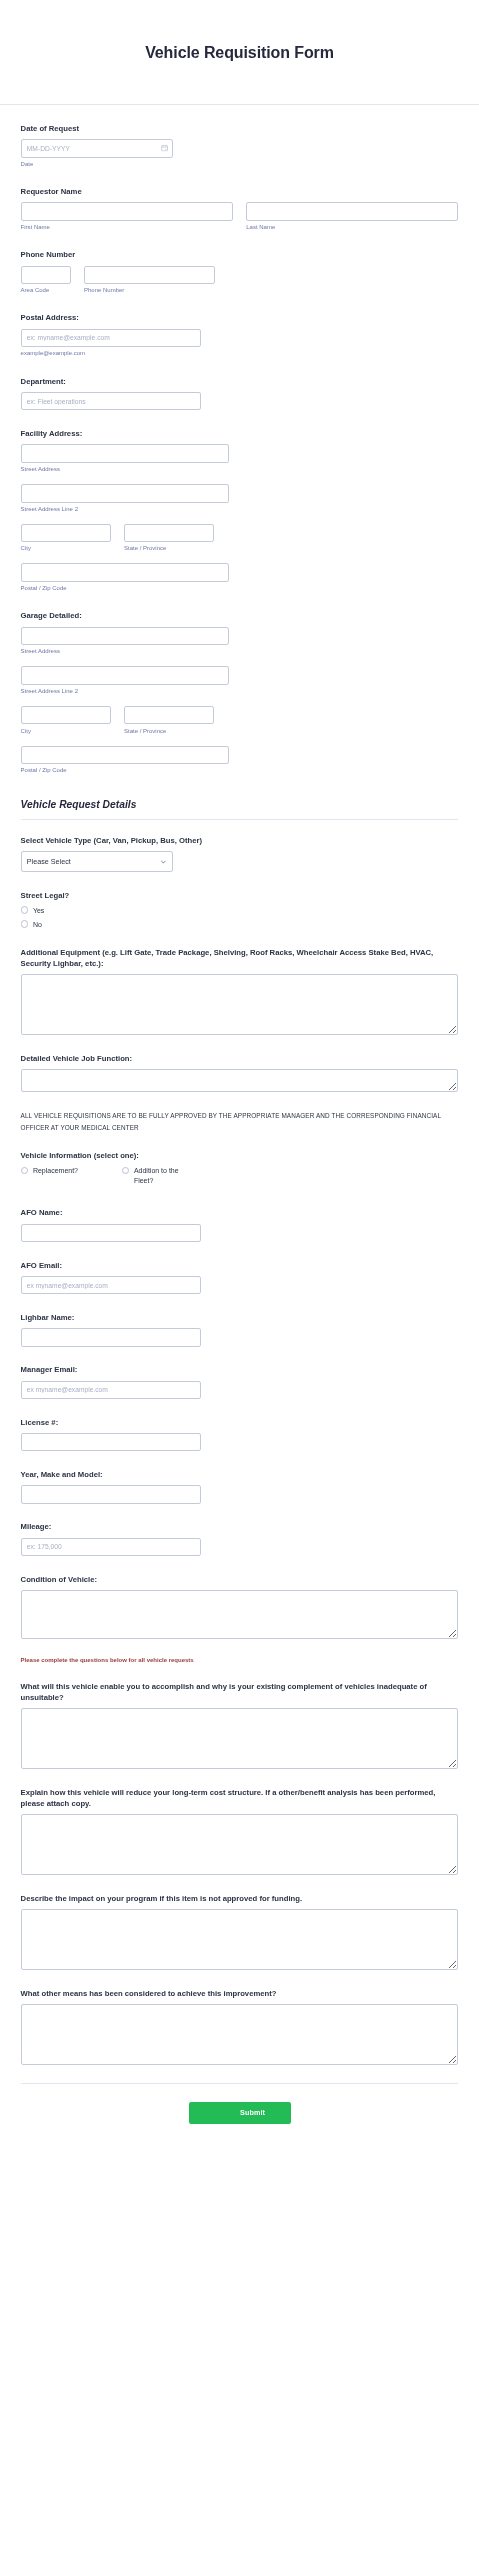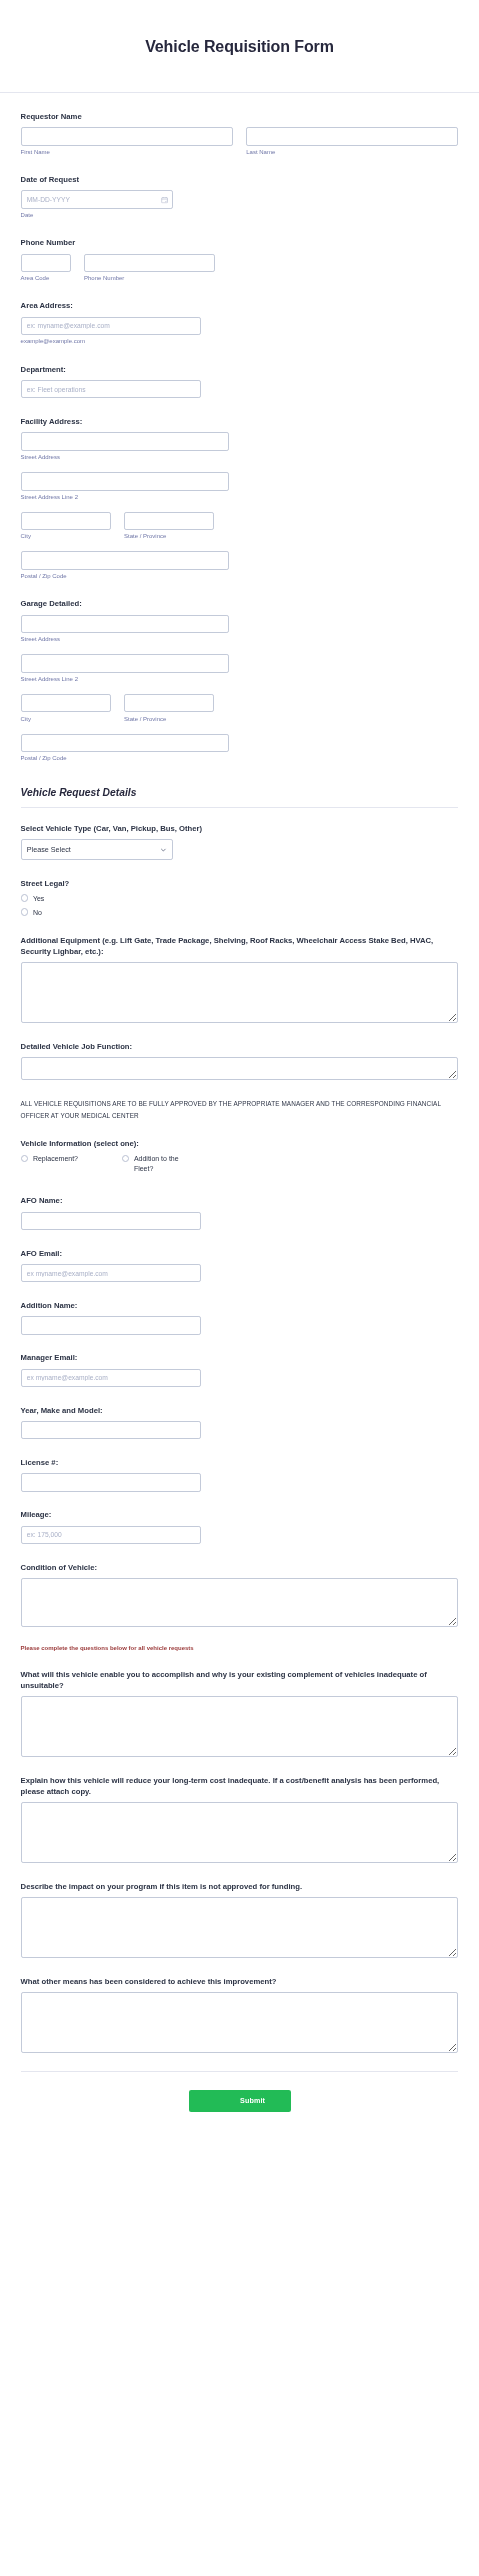--- a/index.html
+++ b/index.html
@@ -24,21 +24,21 @@
   
   .form-header {
     padding: 25px 20.6px 24px 20.6px;
     text-align: center;
   }
   .form-title {
     font-size: 16px;
     font-weight: bold;
     color: #27283d;
     letter-spacing: -0.1px;
-    margin: 12px;
+    margin: 18px;
     line-height: 1.2;
   }
   .hr {
     border: none;
     border-top: 0.5px solid #e4e6ef;
     margin: 0;
     height: 0;
   }
 
   
@@ -252,66 +252,66 @@
 <div class="page">
 
   <div class="form-header">
     <h1 class="form-title">Vehicle Requisition Form</h1>
   </div>
   <hr class="hr">
 
   <div class="form-body">
 
     <div class="field">
-      <span class="field-label">Requestor Name</span>
-      <div class="row name-row">
-        <div class="col">
-          <input class="inp" type="text" placeholder="" style="">
-          <span class="sub-label">First Name</span>
-        </div>
-        <div class="col">
-          <input class="inp" type="text" placeholder="" style="">
-          <span class="sub-label">Last Name</span>
-        </div>
-      </div>
-    </div>
-
-    <div class="field">
       <span class="field-label">Date of Request</span>
       <div class="date-wrap">
         <input class="inp" type="text" placeholder="MM-DD-YYYY" style="">
         <span class="cal-icon">
           <svg width="7.2" height="7.2" viewBox="0 0 16 16" fill="none" stroke="currentColor" stroke-width="1.2">
             <rect x="1.5" y="2.8" width="13" height="11.5" rx="1.4"></rect>
             <line x1="1.5" y1="6" x2="14.5" y2="6"></line>
             <line x1="4.6" y1="1.4" x2="4.6" y2="3.6"></line>
             <line x1="11.4" y1="1.4" x2="11.4" y2="3.6"></line>
             <polyline points="9.2,11 10.6,12.3 13.2,9.4"></polyline>
           </svg>
         </span>
       </div>
       <span class="sub-label">Date</span>
     </div>
 
     <div class="field">
+      <span class="field-label">Requestor Name</span>
+      <div class="row name-row">
+        <div class="col">
+          <input class="inp" type="text" placeholder="" style="">
+          <span class="sub-label">First Name</span>
+        </div>
+        <div class="col">
+          <input class="inp" type="text" placeholder="" style="">
+          <span class="sub-label">Last Name</span>
+        </div>
+      </div>
+    </div>
+
+    <div class="field">
       <span class="field-label">Phone Number</span>
       <div class="row phone-row">
         <div class="col-area">
           <input class="inp" type="text" style="">
           <span class="sub-label">Area Code</span>
         </div>
         <div class="col-num">
           <input class="inp" type="text" style="">
           <span class="sub-label">Phone Number</span>
         </div>
       </div>
     </div>
 
     <div class="field">
-      <span class="field-label">Area Address:</span>
+      <span class="field-label">Postal Address:</span>
       <input class="inp w-medium" type="text" placeholder="ex: myname@example.com" style="">
       <span class="sub-label">example@example.com</span>
     </div>
 
     <div class="field">
       <span class="field-label">Department:</span>
       <input class="inp w-medium" type="text" placeholder="ex: Fleet operations" style="">
     </div>
 
     <div class="field">
@@ -437,58 +437,58 @@
       <span class="field-label">AFO Name:</span>
       <input class="inp w-medium" type="text" style="">
     </div>
 
     <div class="field">
       <span class="field-label">AFO Email:</span>
       <input class="inp w-medium" type="text" placeholder="ex myname@example.com" style="">
     </div>
 
     <div class="field">
-      <span class="field-label">Addition Name:</span>
+      <span class="field-label">Lighbar Name:</span>
       <input class="inp w-medium" type="text" style="">
     </div>
 
     <div class="field">
       <span class="field-label">Manager Email:</span>
       <input class="inp w-medium" type="text" placeholder="ex myname@example.com" style="">
     </div>
 
     <div class="field">
+      <span class="field-label">License #:</span>
+      <input class="inp w-medium" type="text" style="">
+    </div>
+
+    <div class="field">
       <span class="field-label">Year, Make and Model:</span>
       <input class="inp w-medium" type="text" style="">
     </div>
 
     <div class="field">
-      <span class="field-label">License #:</span>
-      <input class="inp w-medium" type="text" style="">
-    </div>
-
-    <div class="field">
       <span class="field-label">Mileage:</span>
       <input class="inp w-medium" type="text" placeholder="ex: 175,000" style="">
     </div>
 
     <div class="field">
       <span class="field-label">Condition of Vehicle:</span>
       <textarea class="ta" style="height: 49px;"></textarea>
     </div>
 
     <p class="warn-red">Please complete the questions below for all vehicle requests</p>
 
     <div class="field">
       <span class="field-label">What will this vehicle enable you to accomplish and why is your existing complement of vehicles inadequate of unsuitable?</span>
       <textarea class="ta" style="height: 61px;"></textarea>
     </div>
 
     <div class="field">
-      <span class="field-label">Explain how this vehicle will reduce your long-term cost inadequate. If a cost/benefit analysis has been performed, please attach copy.</span>
+      <span class="field-label">Explain how this vehicle will reduce your long-term cost structure. If a other/benefit analysis has been performed, please attach copy.</span>
       <textarea class="ta" style="height: 61px;"></textarea>
     </div>
 
     <div class="field">
       <span class="field-label">Describe the impact on your program if this item is not approved for funding.</span>
       <textarea class="ta" style="height: 61px;"></textarea>
     </div>
 
     <div class="field">
       <span class="field-label">What other means has been considered to achieve this improvement?</span>

